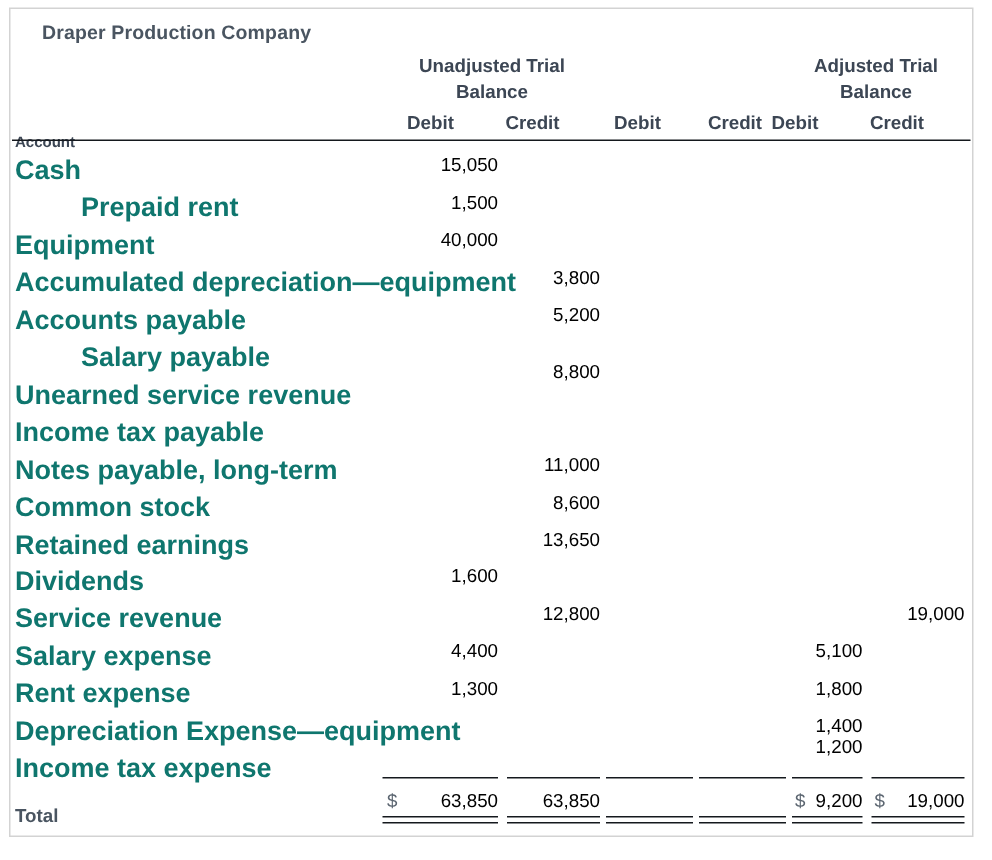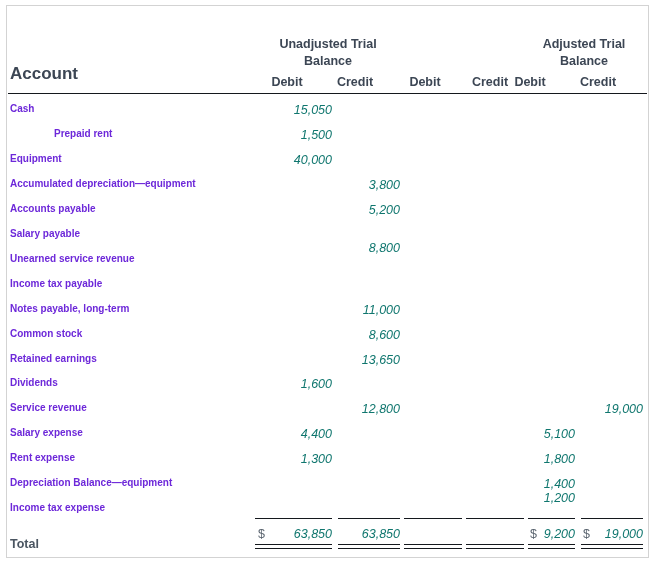--- a/index.html
+++ b/index.html
@@ -65,53 +65,52 @@
     top: 75px;
     font-size: 12.5px;
     font-weight: bold;
     color: #3c4654;
     text-align: center;
     white-space: nowrap;
   }
   .acct-head {
     position: absolute;
     left: 10px;
-    top: 64px;
-    font-size: 17px;
+    top: 90px;
+    font-size: 10px;
     font-weight: bold;
     color: #3c4654;
     white-space: nowrap;
   }
 
   
   .header-rule {
     position: absolute;
     left: 8px;
     top: 93px;
     width: 639px;
     height: 0;
     border-top: 1.6px solid #14181d;
   }
 
   
   .acct-label {
     position: absolute;
     left: 10px;
-    font-size: 10px;
-    font-weight: bold;
-    color: #6d28d9;
+    font-size: 18px;
+    font-weight: bold;
+    color: #0f766e;
     white-space: nowrap;
   }
   .num {
     position: absolute;
     font-size: 12.5px;
-    color: #0f766e;
+    color: #000000;
     text-align: right;
     white-space: nowrap;
-    font-style: italic;
   }
 
   
   .c-ud { width: 90px; left: 242px; }   
   .c-uc { width: 90px; left: 310px; }   
   .c-td { width: 90px; left: 485px; }   
   .c-tc { width: 90px; left: 553px; }   
 
   
   .dollar {
@@ -142,20 +141,21 @@
     border-bottom: 1.5px solid #14181d;
   }
 </style>
 </head>
 <body>
 
 <div id="worksheet-frame">
 
   <div class="sheet-border"></div>
 
+  <div class="company-title">Draper Production Company</div>
 
   <div class="group-head" id="group-unadjusted">Unadjusted Trial
 Balance</div>
   <div class="group-head" id="group-adjusted">Adjusted Trial
 Balance</div>
 
   <div class="acct-head">Account</div>
   <div class="col-head" style="left:242px;width:90px;">Debit</div>
   <div class="col-head" style="left:310px;width:90px;">Credit</div>
   <div class="col-head" style="left:385px;width:80px;">Debit</div>
@@ -169,42 +169,42 @@
       <div class="acct-label" style="top: 103px;">Cash</div>
       <div class="num c-ud" style="top: 103px;">15,050</div>
       <div class="acct-label" style="top: 127.95px; margin-left: 44px;">Prepaid rent</div>
       <div class="num c-ud" style="top: 127.95px;">1,500</div>
       <div class="acct-label" style="top: 152.9px;">Equipment</div>
       <div class="num c-ud" style="top: 152.9px;">40,000</div>
       <div class="acct-label" style="top: 177.85px;">Accumulated depreciation—equipment</div>
       <div class="num c-uc" style="top: 177.85px;">3,800</div>
       <div class="acct-label" style="top: 202.8px;">Accounts payable</div>
       <div class="num c-uc" style="top: 202.8px;">5,200</div>
-      <div class="acct-label" style="top: 227.75px;">Salary payable</div>
+      <div class="acct-label" style="top: 227.75px; margin-left: 44px;">Salary payable</div>
       <div class="acct-label" style="top: 252.7px;">Unearned service revenue</div>
       <div class="num c-uc" style="top: 241px;">8,800</div>
       <div class="acct-label" style="top: 277.65px;">Income tax payable</div>
       <div class="acct-label" style="top: 302.6px;">Notes payable, long-term</div>
       <div class="num c-uc" style="top: 302.6px;">11,000</div>
       <div class="acct-label" style="top: 327.55px;">Common stock</div>
       <div class="num c-uc" style="top: 327.55px;">8,600</div>
       <div class="acct-label" style="top: 352.5px;">Retained earnings</div>
       <div class="num c-uc" style="top: 352.5px;">13,650</div>
       <div class="acct-label" style="top: 377.45px;">Dividends</div>
       <div class="num c-ud" style="top: 377.45px;">1,600</div>
       <div class="acct-label" style="top: 402.4px;">Service revenue</div>
       <div class="num c-uc" style="top: 402.4px;">12,800</div>
       <div class="num c-tc" style="top: 402.4px;">19,000</div>
       <div class="acct-label" style="top: 427.35px;">Salary expense</div>
       <div class="num c-ud" style="top: 427.35px;">4,400</div>
       <div class="num c-td" style="top: 427.35px;">5,100</div>
       <div class="acct-label" style="top: 452.3px;">Rent expense</div>
       <div class="num c-ud" style="top: 452.3px;">1,300</div>
       <div class="num c-td" style="top: 452.3px;">1,800</div>
-      <div class="acct-label" style="top: 477.25px;">Depreciation Balance—equipment</div>
+      <div class="acct-label" style="top: 477.25px;">Depreciation Expense—equipment</div>
       <div class="num c-td" style="top: 477.25px;">1,400</div>
       <div class="acct-label" style="top: 502.2px;">Income tax expense</div>
       <div class="num c-td" style="top: 491.2px;">1,200</div>
       <div class="rule-single" style="left: 255px; top: 518.15px; width: 77px;"></div>
       <div class="rule-double" style="left: 255px; top: 544.15px; width: 77px;"></div>
       <div class="rule-single" style="left: 338px; top: 518.15px; width: 62px;"></div>
       <div class="rule-double" style="left: 338px; top: 544.15px; width: 62px;"></div>
       <div class="rule-single" style="left: 404px; top: 518.15px; width: 58px;"></div>
       <div class="rule-double" style="left: 404px; top: 544.15px; width: 58px;"></div>
       <div class="rule-single" style="left: 466px; top: 518.15px; width: 58px;"></div>

